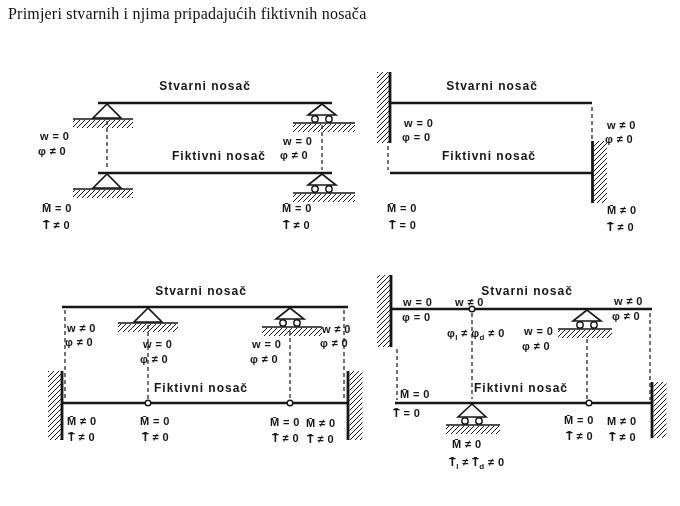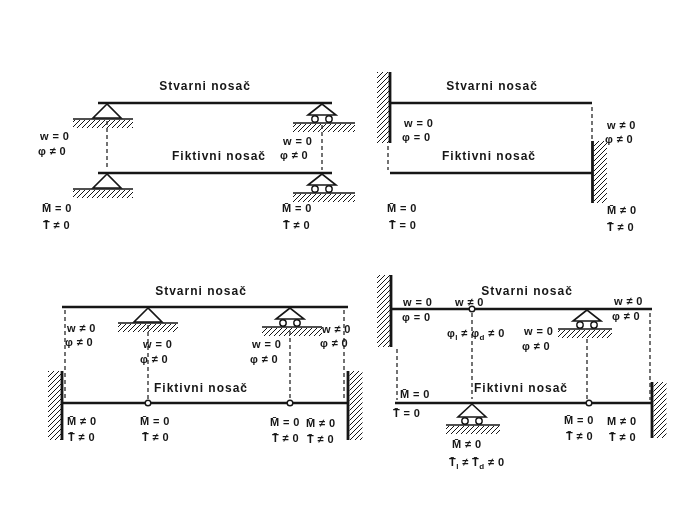--- a/index.html
+++ b/index.html
@@ -18,20 +18,21 @@
   .wall { stroke:#161616; stroke-width:2.8; fill:none; }
   .dash { stroke:#161616; stroke-width:1.2; fill:none; stroke-dasharray:4 3; }
   .tri  { fill:#ffffff; stroke:#161616; stroke-width:1.6; }
   .rol  { fill:#ffffff; stroke:#161616; stroke-width:1.4; }
   .pin  { fill:#ffffff; stroke:#161616; stroke-width:1.6; }
 </style>
 </head>
 <body>
 
 <div class="stage">
+  <div class="page-title">Primjeri stvarnih i njima pripadajućih fiktivnih nosača</div>
 
   <svg class="fig" width="680" height="506" viewBox="0 0 680 506">
     <defs>
       <pattern id="h" width="5" height="5" patternUnits="userSpaceOnUse">
         <path d="M0,5 L5,0" stroke="#161616" stroke-width="1"></path>
       </pattern>
     </defs>
 
     <g>
       <text class="ttl" x="205" y="90" text-anchor="middle">Stvarni nosač</text>

